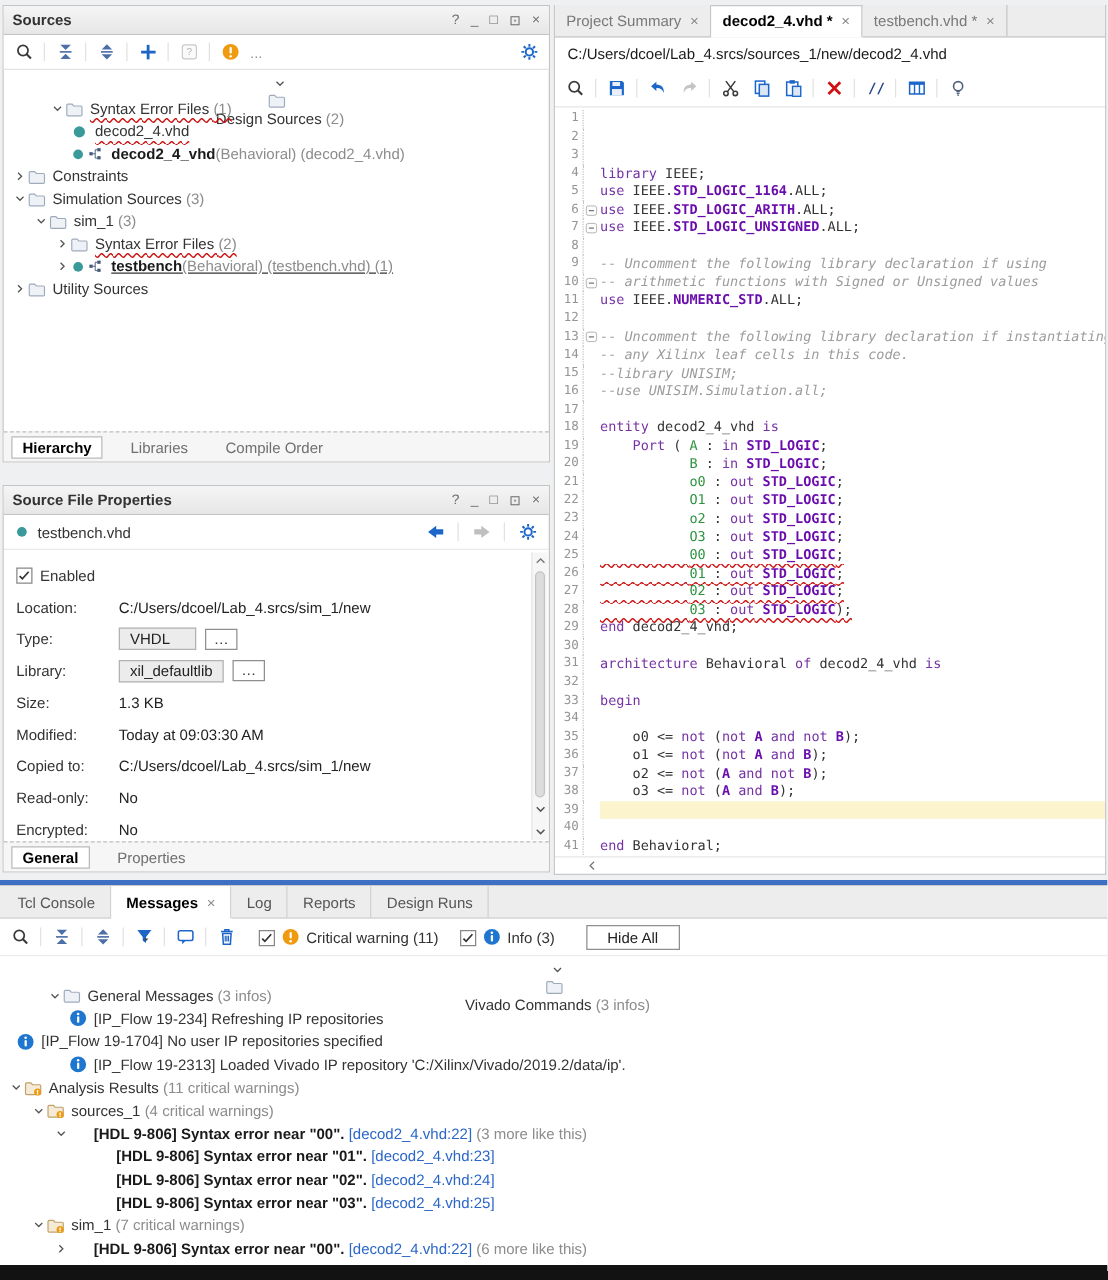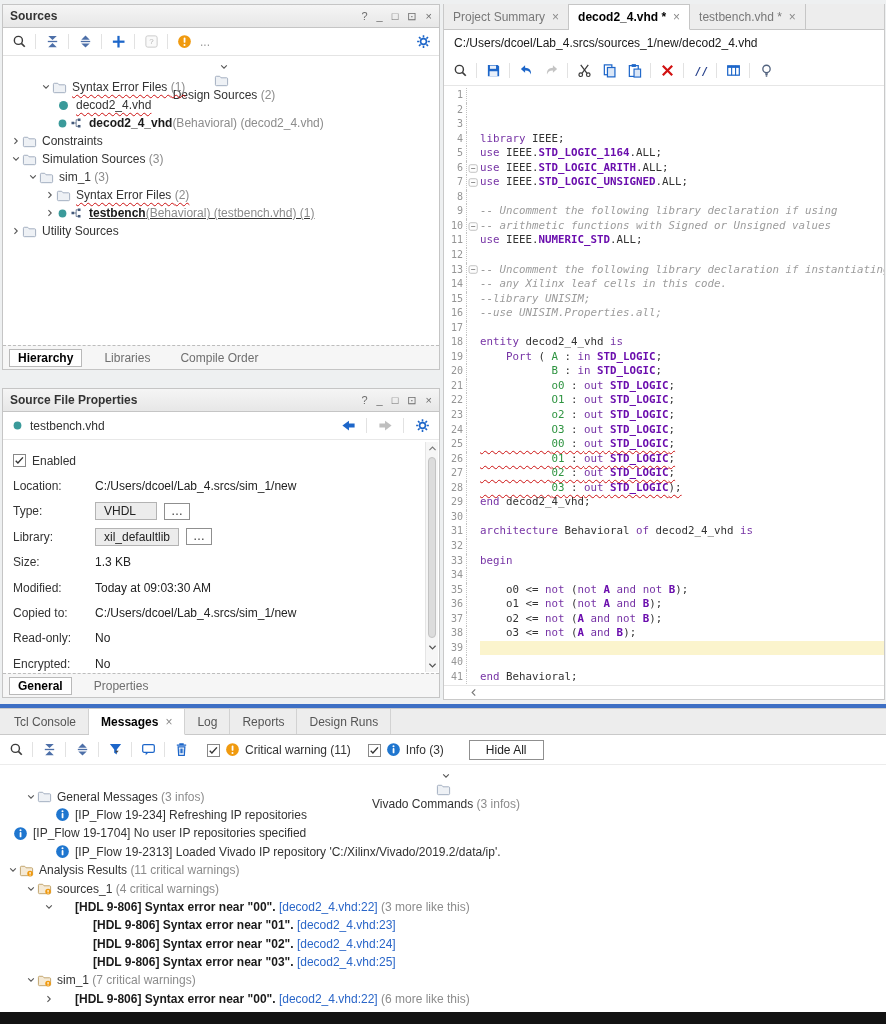--- a/index.html
+++ b/index.html
@@ -685,21 +685,21 @@
         <pre class="ct"><span class="tk-c">-- any Xilinx leaf cells in this code.</span></pre>
       </div>
       <div class="cl">
         <span class="ln">15</span>
         <span class="fd"></span>
         <pre class="ct"><span class="tk-c">--library UNISIM;</span></pre>
       </div>
       <div class="cl">
         <span class="ln">16</span>
         <span class="fd"></span>
-        <pre class="ct"><span class="tk-c">--use UNISIM.Properties.all;</span></pre>
+        <pre class="ct"><span class="tk-c">--use UNISIM.Simulation.all;</span></pre>
       </div>
       <div class="cl">
         <span class="ln">17</span>
         <span class="fd"></span>
         <pre class="ct"></pre>
       </div>
       <div class="cl">
         <span class="ln">18</span>
         <span class="fd"></span>
         <pre class="ct"><span class="tk-k">entity</span><span class="tk-p"> decod2_4_vhd </span><span class="tk-k">is</span></pre>
@@ -955,21 +955,21 @@
         </span>
         <span class="ticon">
           <span class="icon">
             <svg width="15" height="15" viewBox="0 0 16 16">
               <path d="M1.5 4.5c0-.6.4-1 1-1h3.6l1.4 1.6h6c.6 0 1 .4 1 1v6.4c0 .6-.4 1-1 1h-11c-.6 0-1-.4-1-1z" fill="#eef1f5" stroke="#9fabbd"></path>
             </svg>
           </span>
         </span>
         <span class="lbl"><span>Vivado Commands </span><span class="sg">(3 infos)</span></span>
       </div>
-      <div class="trow mrow" style="padding-left: 24px;">
+      <div class="trow mrow" style="padding-left: 24px; margin-left: 13px;">
         <span class="exp">
           <span class="icon">
             <svg width="10" height="10" viewBox="0 0 16 16">
               <path d="M3.5 5.5L8 10l4.5-4.5" fill="none" stroke="#555" stroke-width="1.7"></path>
             </svg>
           </span>
         </span>
         <span class="ticon">
           <span class="icon">
             <svg width="15" height="15" viewBox="0 0 16 16">

